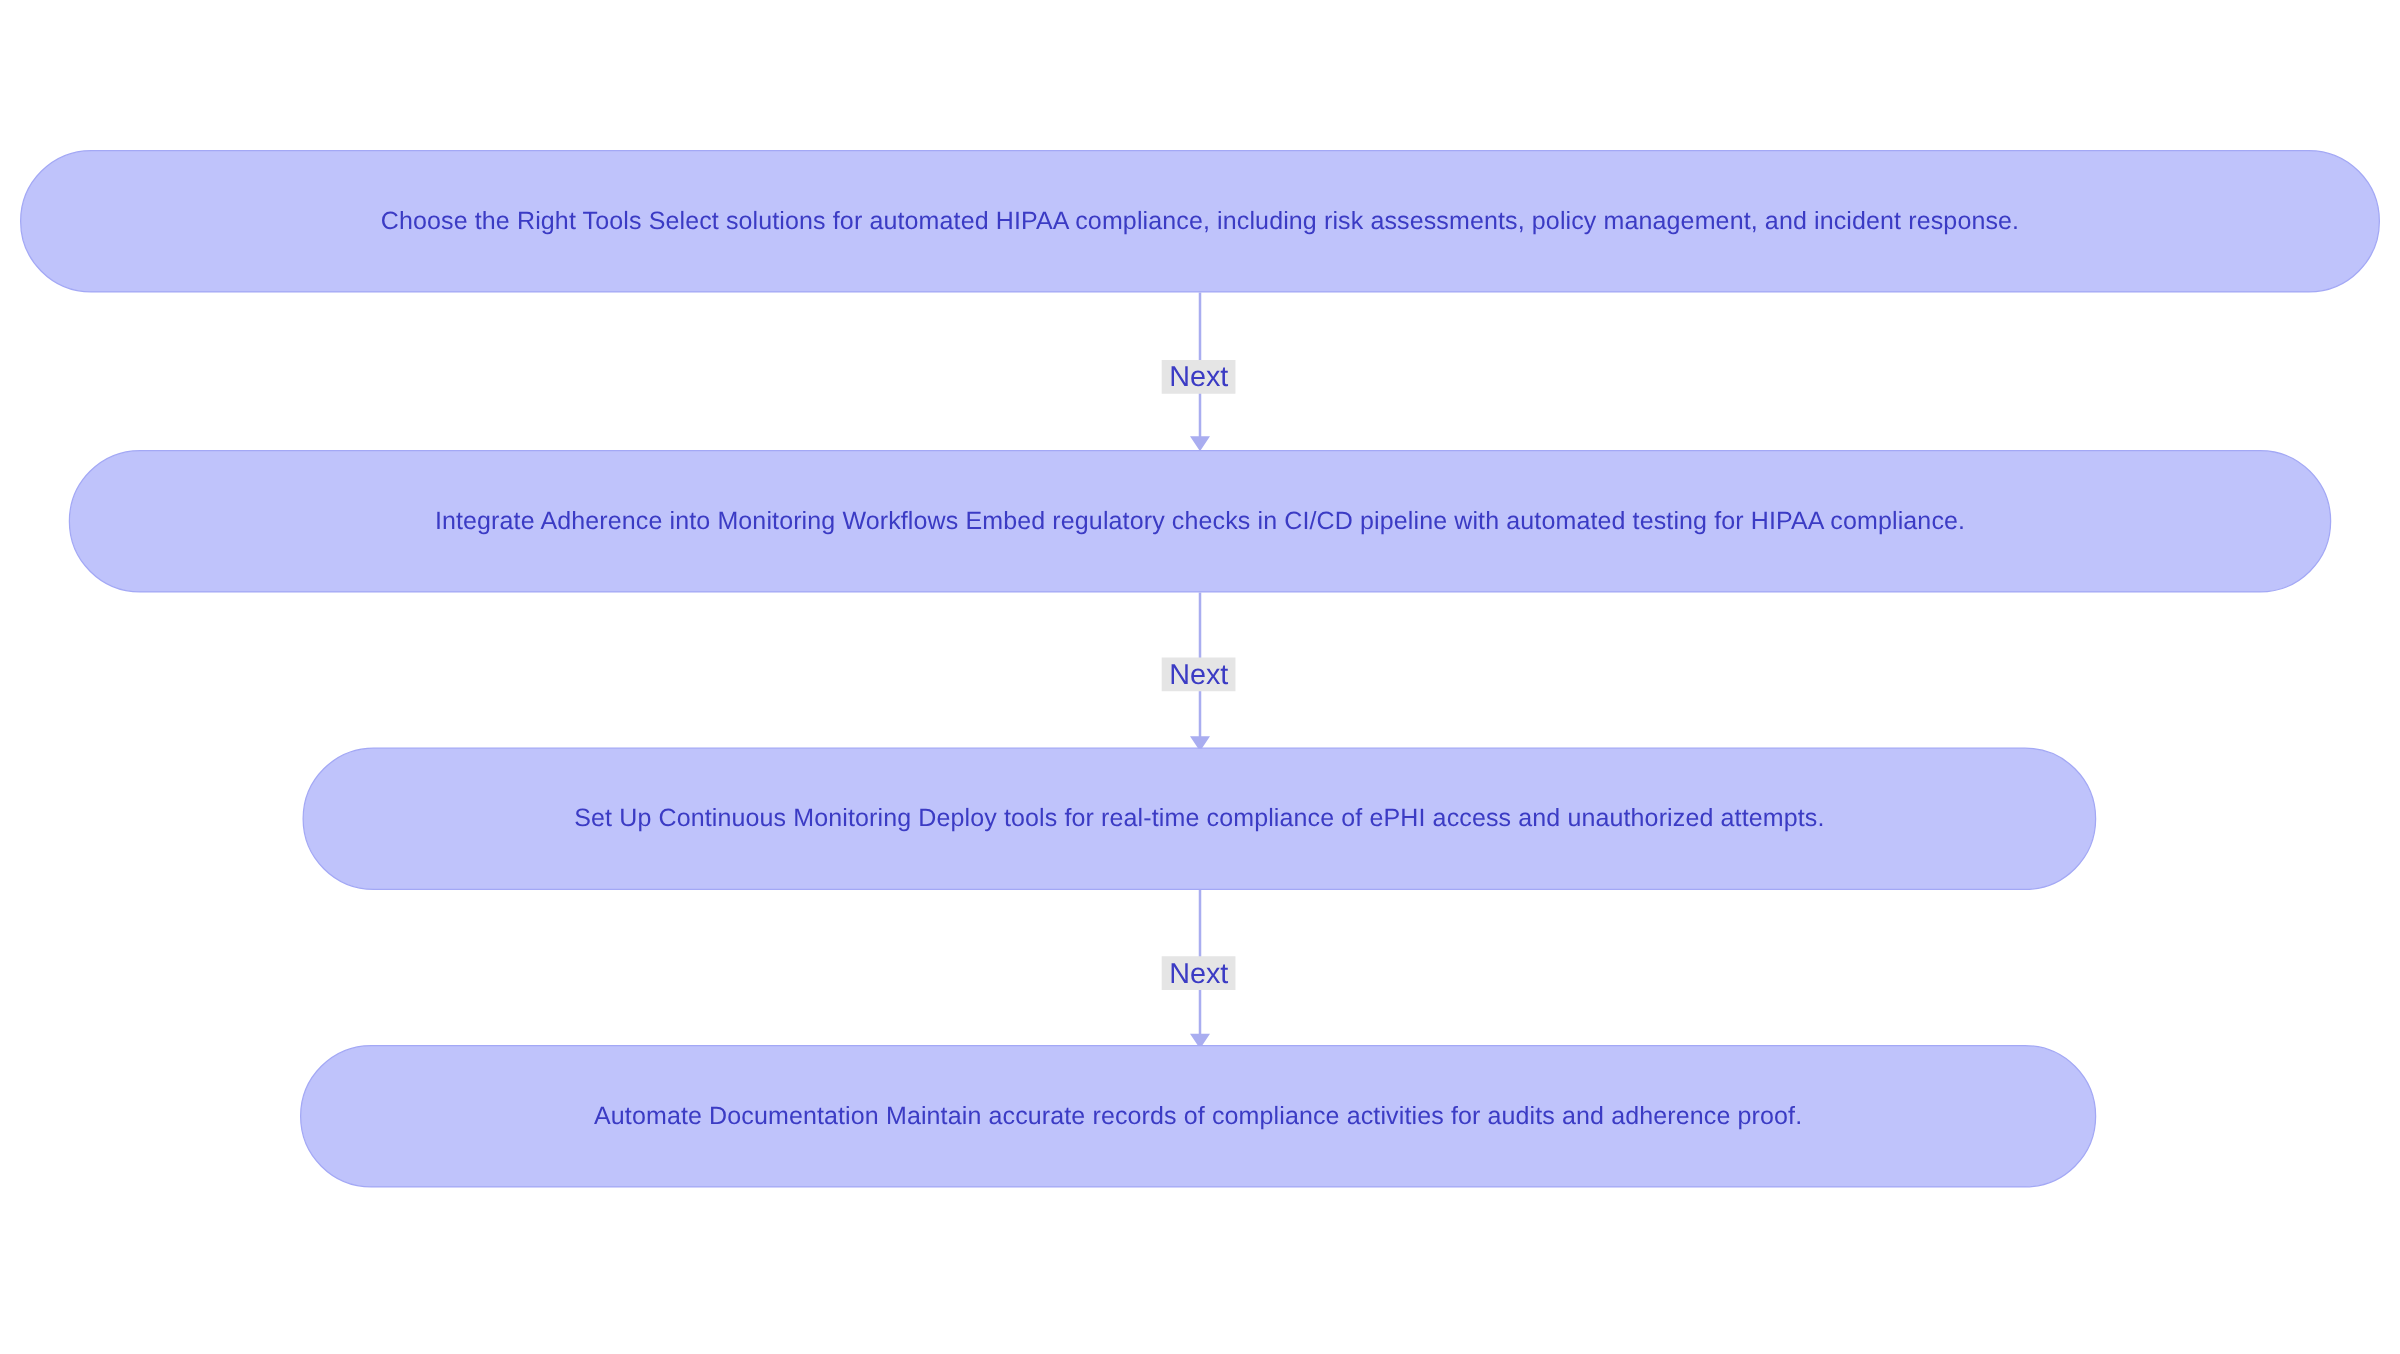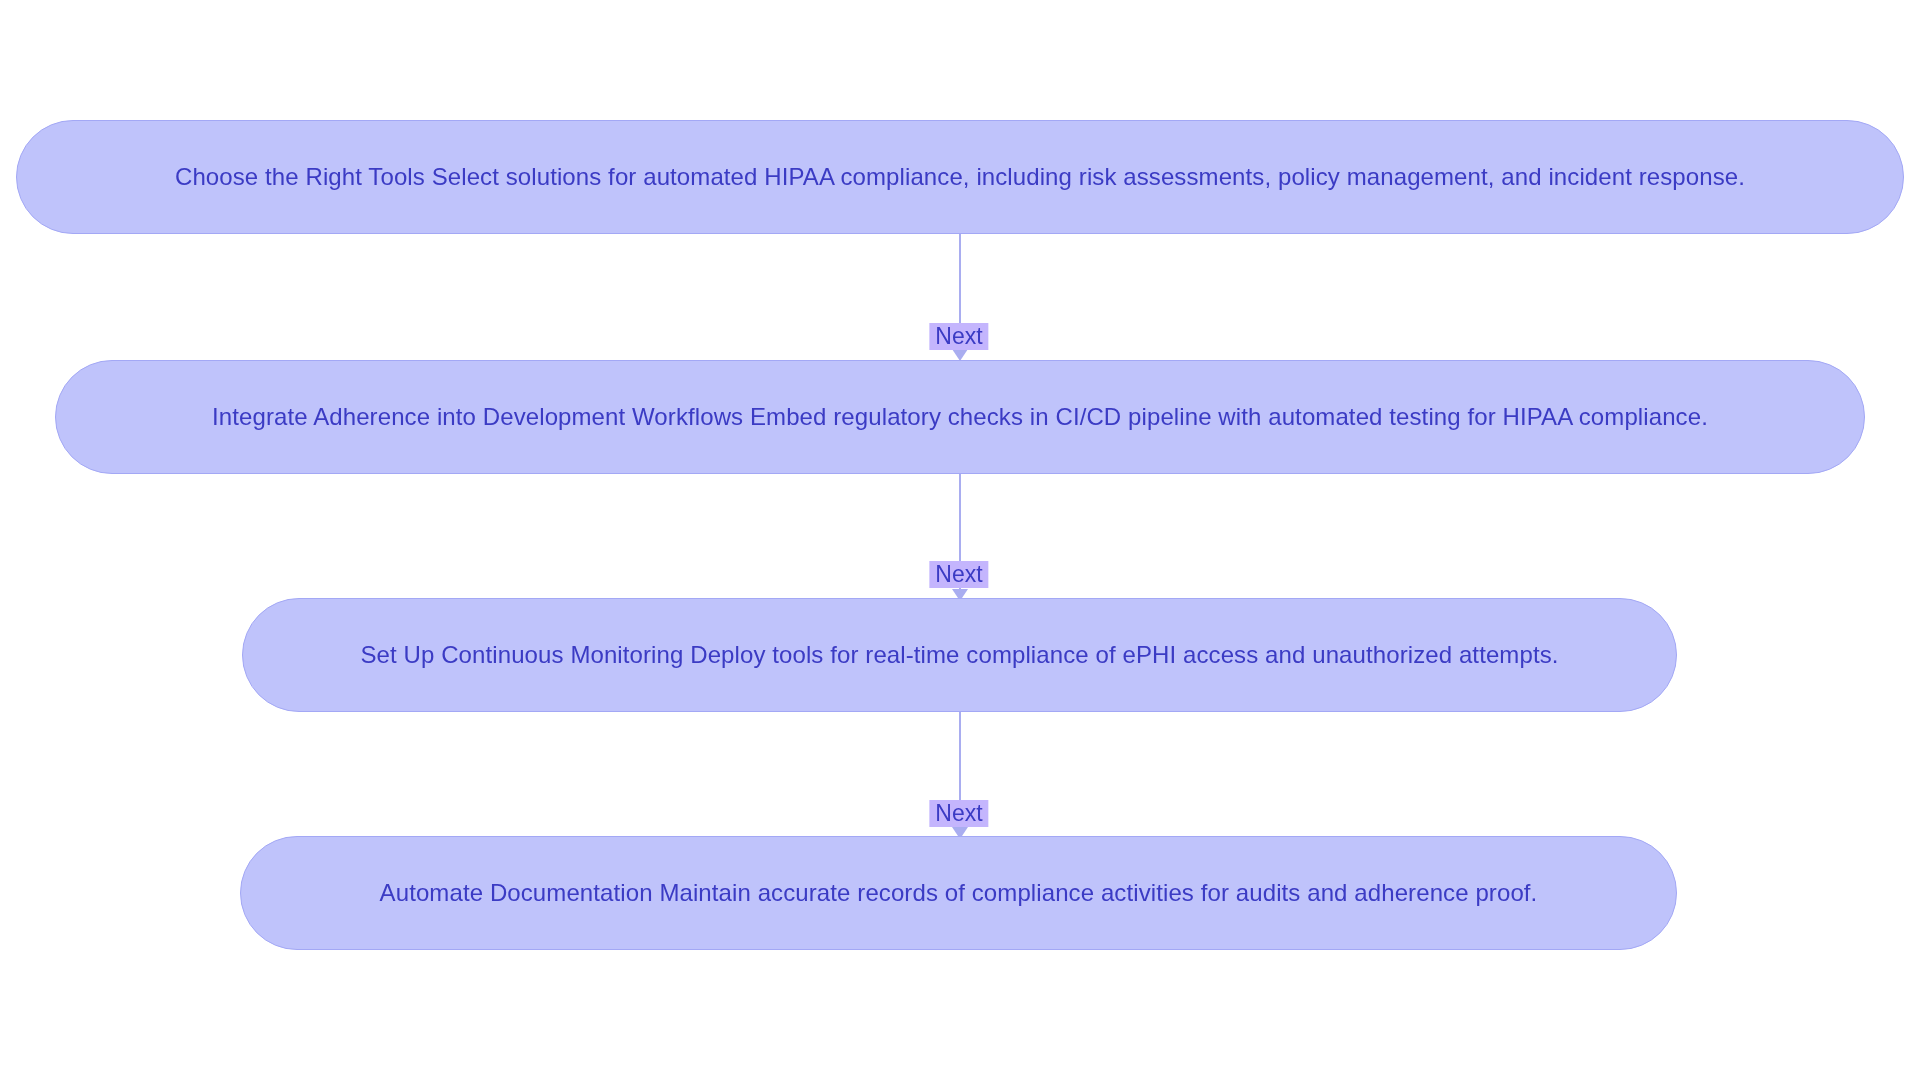--- a/index.html
+++ b/index.html
@@ -22,21 +22,21 @@
     position: absolute;
     box-sizing: border-box;
     background: #bfc3fb;
     border: 1px solid #a3a8f5;
     border-radius: 60px;
     display: flex;
     align-items: center;
     justify-content: center;
     text-align: center;
     color: #3b3bc4;
-    font-size: 24px;
+    font-size: 20px;
     line-height: 1.25;
     padding: 4px 34px;
     letter-spacing: 0.1px;
     white-space: nowrap;
   }
   .connector {
     position: absolute;
     width: 2px;
     background: #a9adf0;
   }
@@ -45,42 +45,41 @@
     width: 0;
     height: 0;
     border-left: 8px solid transparent;
     border-right: 8px solid transparent;
     border-top: 12px solid #a9adf0;
   }
   .edge-label {
     position: absolute;
     color: #3b3bc4;
     font-size: 23px;
-    background: #c4b5fd;
+    background: #e5e5e5;
     padding: 0 6px;
     white-space: nowrap;
     transform: translateX(-50%);
-    margin-top: 35px;
   }
 </style>
 </head>
 <body>
 
 <div id="flow-root">
 
   <div class="node" id="node-1" style="left:16px; top:120px; width:1888px; height:114px;">
     <span>Choose the Right Tools Select solutions for automated HIPAA compliance, including risk assessments, policy management, and incident response.</span>
   </div>
 
   <div class="connector" style="left:959px; top:234px; height:120px;"></div>
   <div class="arrowhead" style="left:952px; top:349px;"></div>
   <div class="edge-label" style="left:959px; top:288px;">Next</div>
 
   <div class="node" id="node-2" style="left:55px; top:360px; width:1810px; height:114px;">
-    <span>Integrate Adherence into Development Workflows Embed regulatory checks in CI/CD pipeline with automated testing for HIPAA compliance.</span>
+    <span>Integrate Adherence into Monitoring Workflows Embed regulatory checks in CI/CD pipeline with automated testing for HIPAA compliance.</span>
   </div>
 
   <div class="connector" style="left:959px; top:474px; height:120px;"></div>
   <div class="arrowhead" style="left:952px; top:589px;"></div>
   <div class="edge-label" style="left:959px; top:526px;">Next</div>
 
   <div class="node" id="node-3" style="left:242px; top:598px; width:1435px; height:114px;">
     <span>Set Up Continuous Monitoring Deploy tools for real-time compliance of ePHI access and unauthorized attempts.</span>
   </div>
 

